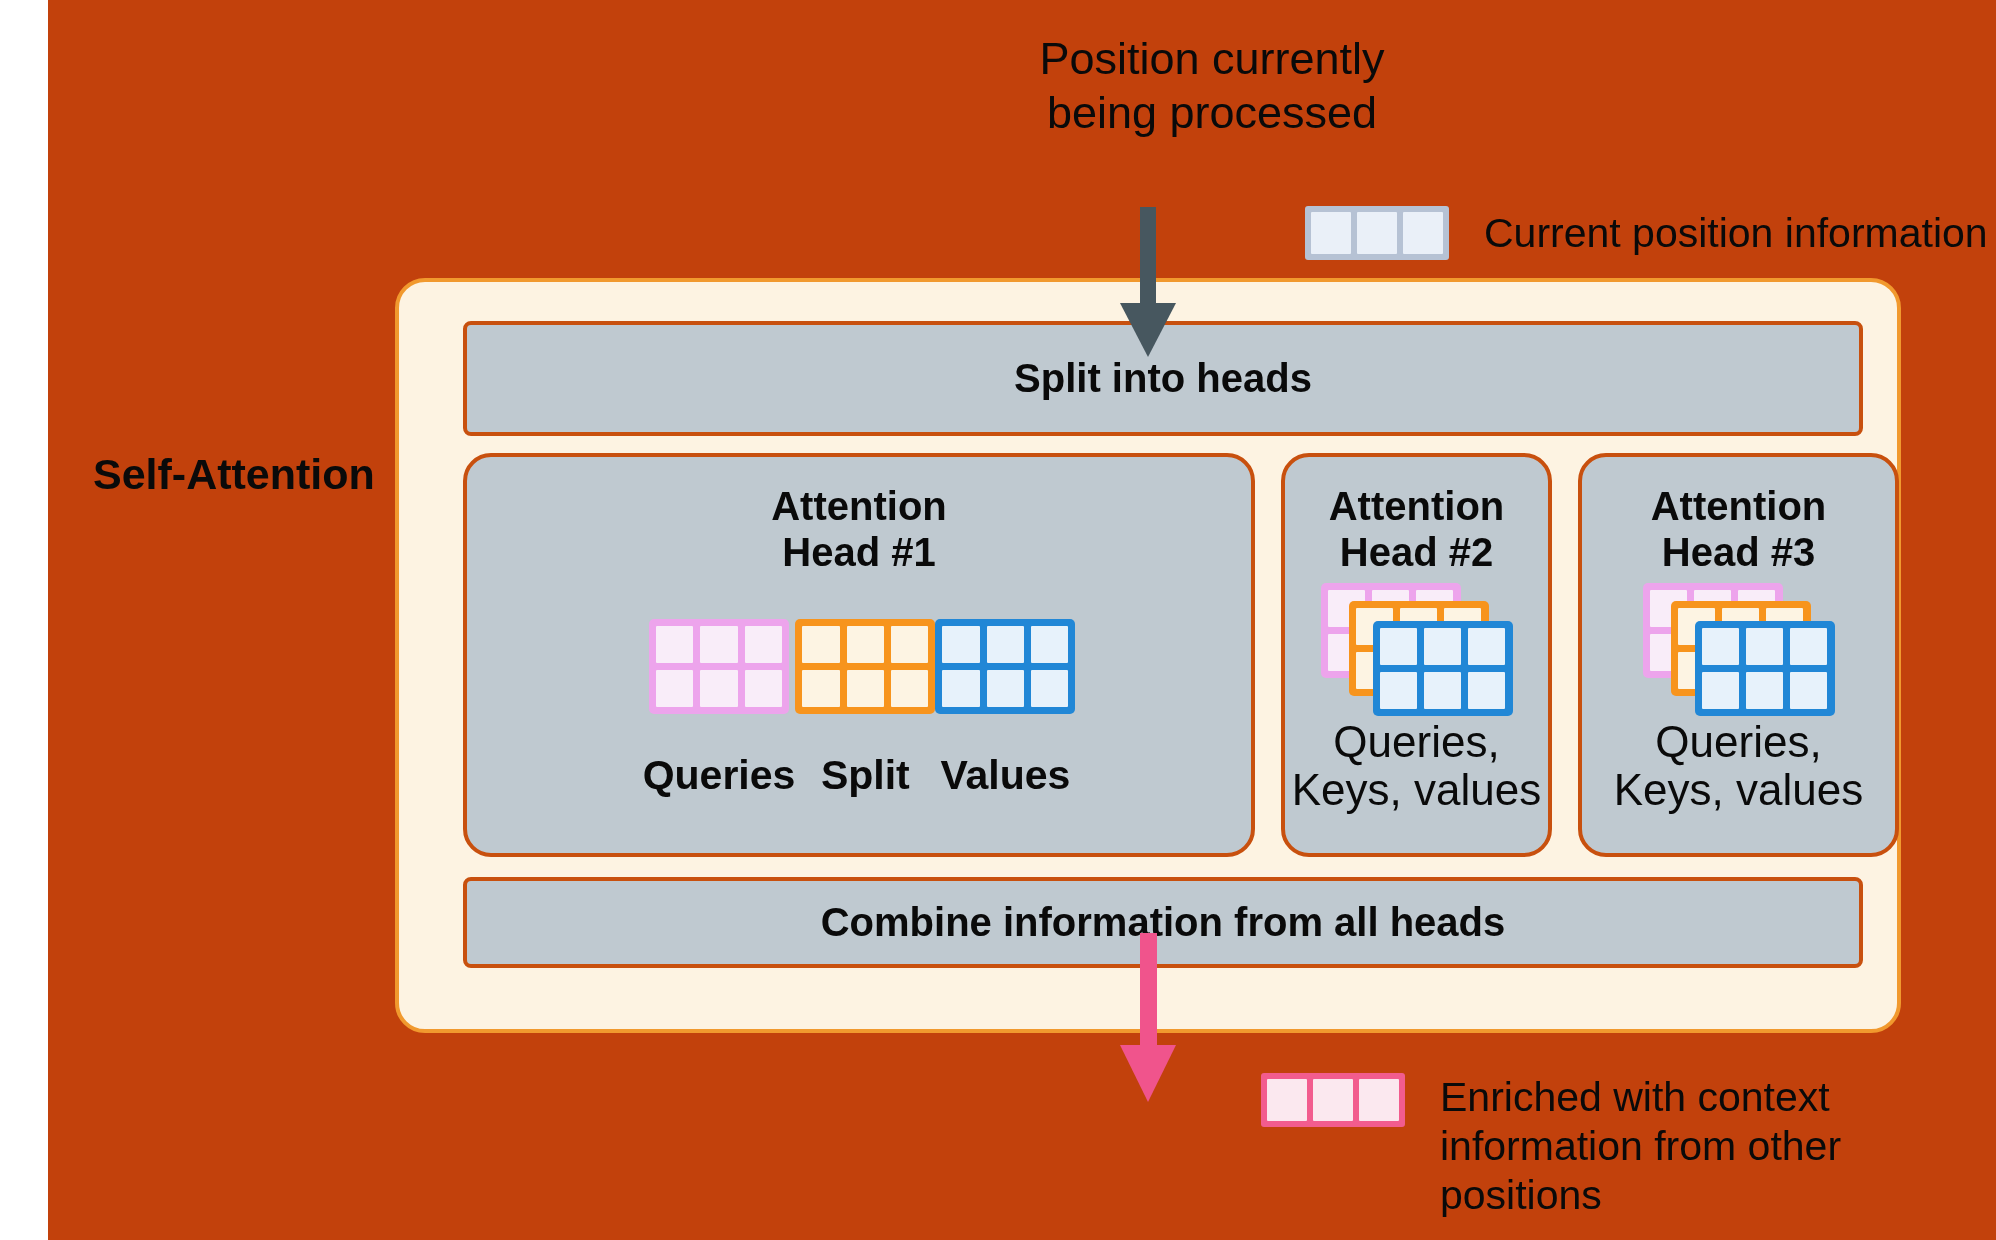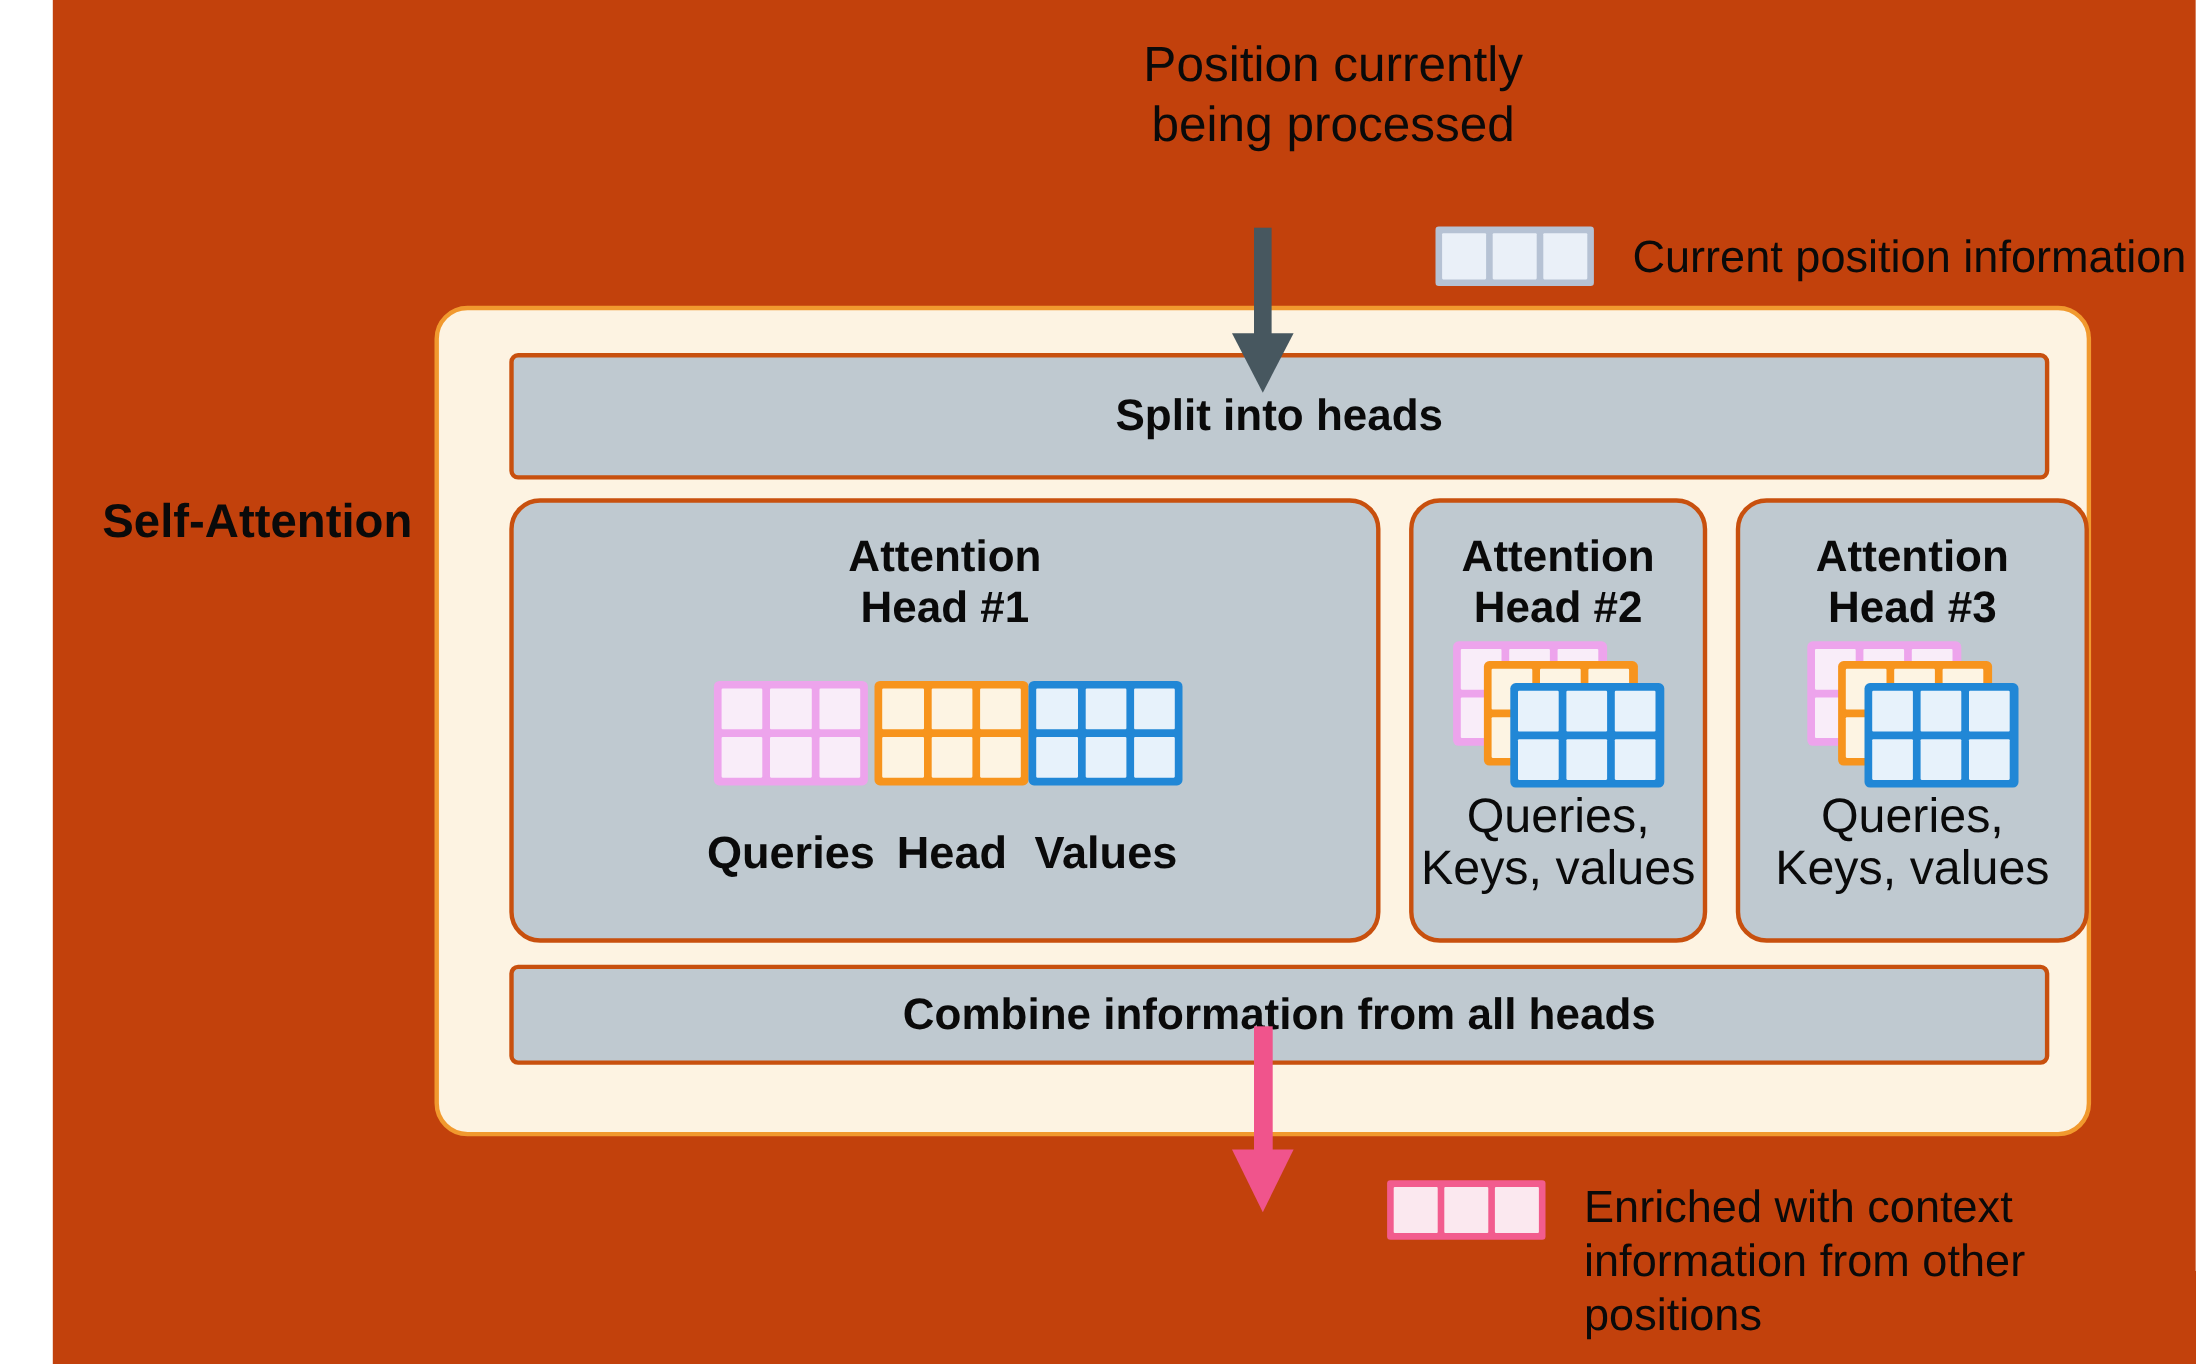--- a/index.html
+++ b/index.html
@@ -136,21 +136,21 @@
         </div>
         <div class="grid-col">
           <div class="mgrid g-orange">
             <i></i>
               <i></i>
               <i></i>
               <i></i>
               <i></i>
               <i></i>
           </div>
-          <div class="grid-label">Head</div>
+          <div class="grid-label">Split</div>
         </div>
         <div class="grid-col">
           <div class="mgrid g-blue">
             <i></i>
               <i></i>
               <i></i>
               <i></i>
               <i></i>
               <i></i>
           </div>

